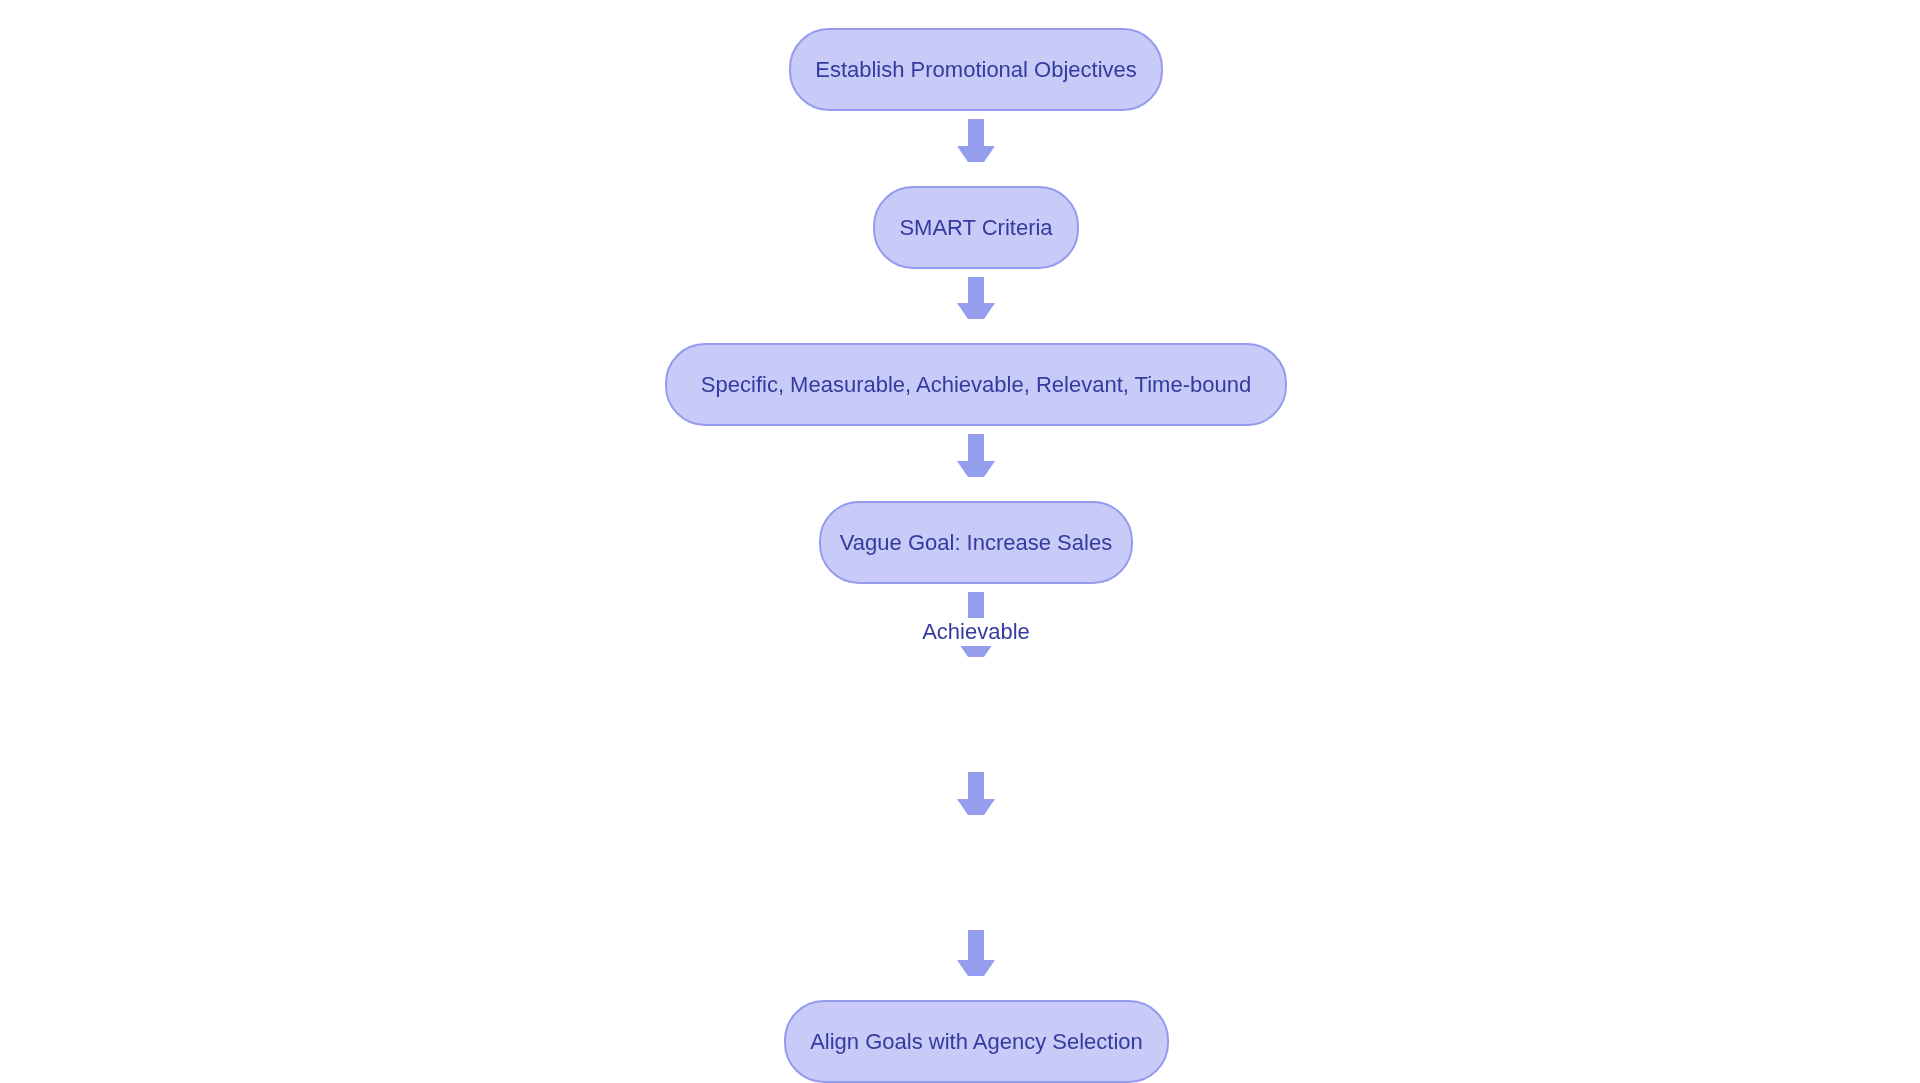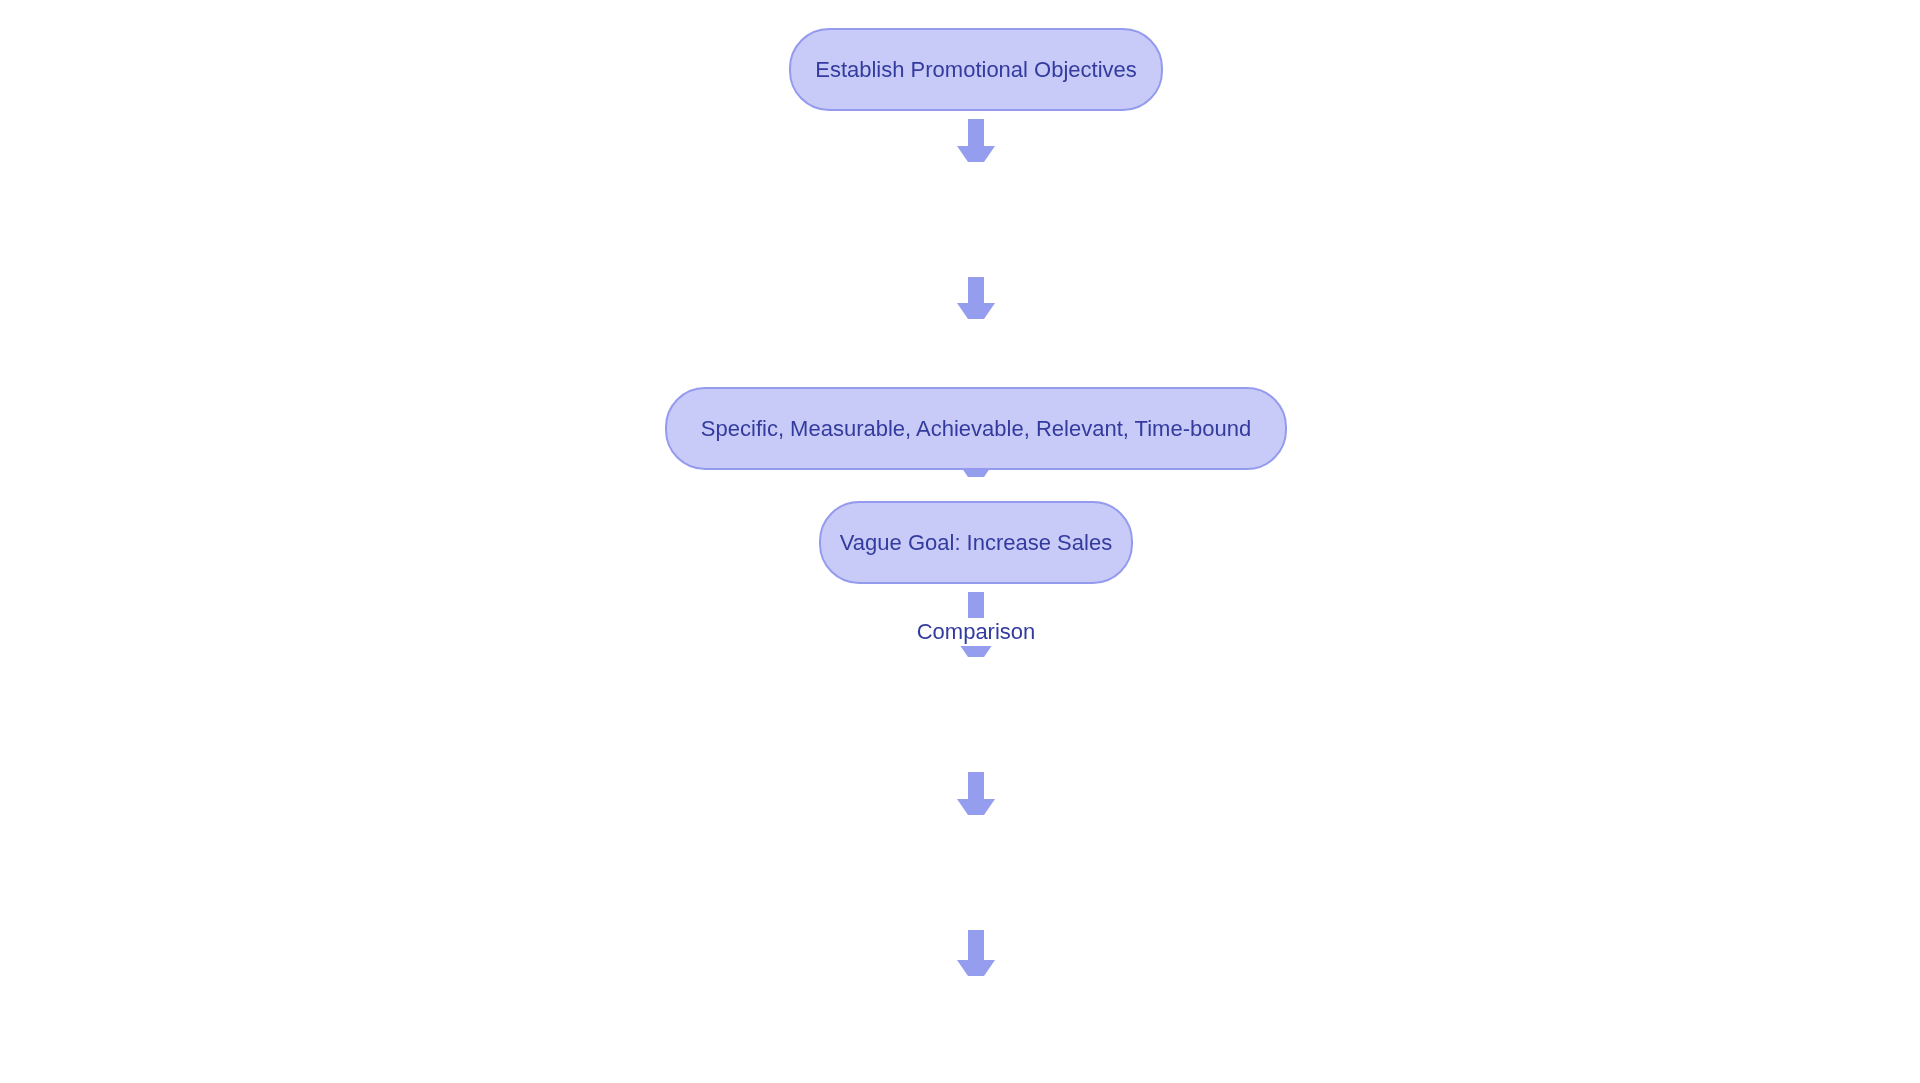--- a/index.html
+++ b/index.html
@@ -28,21 +28,21 @@
     color:var(--node-text);
     display:flex;
     align-items:center;
     justify-content:center;
     font-size:22px;
     white-space:nowrap;
     z-index:1;
   }
   .n1{top:12px;left:773px;width:374px;}
   .n2{top:170px;left:857px;width:206px;}
-  .n3{top:327px;left:649px;width:622px;margin-top:44px;}
+  .n3{top:327px;left:649px;width:622px;}
   .n4{top:485px;left:803px;width:314px;justify-content:center;}
   .n5{top:665px;left:610px;width:700px;}
   .n6{top:823px;left:582px;width:756px;}
   .n7{top:984px;left:768px;width:385px;}
 
   .edge{
     position:absolute;
     left:949px;
     width:22px;
     display:flex;
@@ -88,20 +88,23 @@
 
   <div class="node n1">
     <span>Establish Promotional Objectives</span>
   </div>
 
   <div class="edge e1">
     <div class="line"></div>
     <div class="head"></div>
   </div>
 
+  <div class="node n2">
+    <span>SMART Criteria</span>
+  </div>
 
   <div class="edge e2">
     <div class="line"></div>
     <div class="head"></div>
   </div>
 
   <div class="node n3">
     <span>Specific, Measurable, Achievable, Relevant, Time-bound</span>
   </div>
 
@@ -112,28 +115,31 @@
 
   <div class="node n4">
     <span>Vague Goal: Increase Sales</span>
   </div>
 
   <div class="edge e4">
     <div class="line"></div>
     <div class="head"></div>
   </div>
 
-  <div class="edge-label">Comparison</div>
+  <div class="edge-label">Achievable</div>
 
 
   <div class="edge e5">
     <div class="line"></div>
     <div class="head"></div>
   </div>
 
 
   <div class="edge e6">
     <div class="line"></div>
     <div class="head"></div>
   </div>
 
+  <div class="node n7">
+    <span>Align Goals with Agency Selection</span>
+  </div>
 
 </div>
 
 </body></html>

